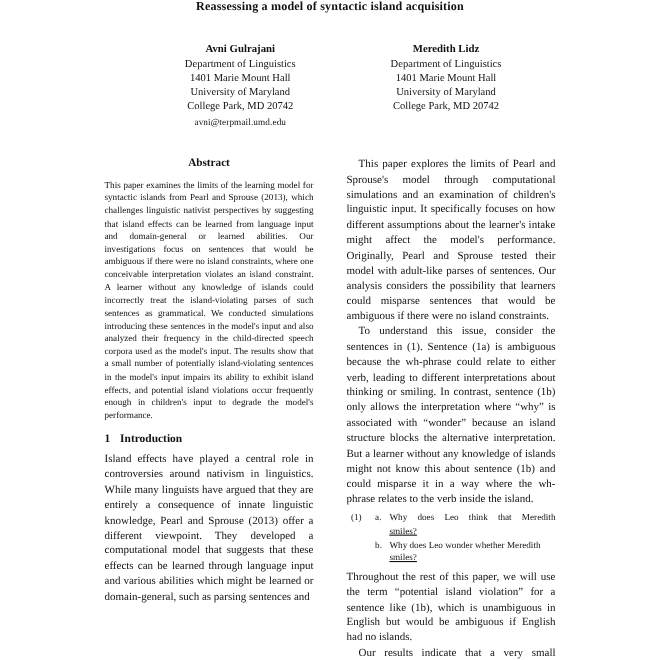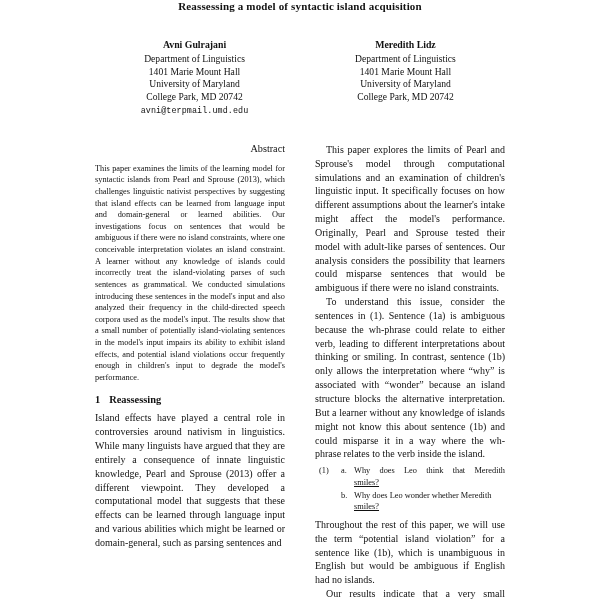--- a/index.html
+++ b/index.html
@@ -25,57 +25,57 @@
   .paper-title {
     text-align: center;
     font-size: 11px;
     font-weight: bold;
     letter-spacing: 0.15px;
     margin: 0;
     line-height: 1.2;
   }
   .authors {
     display: flex;
-    justify-content: space-between;
+    justify-content: flex-end;
     margin-top: 26px;
     padding: 0 6px;
   }
   .author-block {
     width: 47%;
     text-align: center;
     line-height: 1.32;
     font-size: 9.6px;
   }
   .author-name {
     font-weight: bold;
     font-size: 9.8px;
     display: block;
     margin-bottom: 1px;
   }
   .author-line {
     display: block;
   }
   .author-email {
     display: block;
-    font-family: Liberation Mono, monospace;
+    font-family: Liberation Serif, serif;
     font-size: 8.4px;
     margin-top: 2px;
     letter-spacing: 0.1px;
   }
   .columns {
     display: flex;
     justify-content: space-between;
     margin-top: 26px;
   }
   .col {
     width: 190px;
   }
   .section-head-centered {
-    text-align: right;
-    font-weight: normal;
+    text-align: center;
+    font-weight: bold;
     font-size: 10.2px;
     margin: 0 0 9px 0;
   }
   .section-head {
     font-weight: bold;
     font-size: 10.4px;
     margin: 11px 0 6px 0;
     display: flex;
     gap: 9px;
   }
@@ -159,21 +159,21 @@
   </div>
 
   <div class="columns">
 
     <div class="col">
       <div class="section-head-centered">Abstract</div>
       <p class="body abstract-body">This paper examines the limits of the learning model for syntactic islands from Pearl and Sprouse (2013), which challenges linguistic nativist perspectives by suggesting that island effects can be learned from language input and domain-general or learned abilities. Our investigations focus on sentences that would be ambiguous if there were no island constraints, where one conceivable interpretation violates an island constraint. A learner without any knowledge of islands could incorrectly treat the island-violating parses of such sentences as grammatical. We conducted simulations introducing these sentences in the model's input and also analyzed their frequency in the child-directed speech corpora used as the model's input. The results show that a small number of potentially island-violating sentences in the model's input impairs its ability to exhibit island effects, and potential island violations occur frequently enough in children's input to degrade the model's performance.</p>
 
       <div class="section-head">
         <span class="section-num">1</span>
-        <span>Reassessing</span>
+        <span>Introduction</span>
       </div>
       <p class="body">Island effects have played a central role in controversies around nativism in linguistics. While many linguists have argued that they are entirely a consequence of innate linguistic knowledge, Pearl and Sprouse (2013) offer a different viewpoint. They developed a computational model that suggests that these effects can be learned through language input and various abilities which might be learned or domain-general, such as parsing sentences and</p>
     </div>
 
     <div class="col">
       <p class="body" style="text-indent:11px">This paper explores the limits of Pearl and Sprouse's model through computational simulations and an examination of children's linguistic input. It specifically focuses on how different assumptions about the learner's intake might affect the model's performance. Originally, Pearl and Sprouse tested their model with adult-like parses of sentences. Our analysis considers the possibility that learners could misparse sentences that would be ambiguous if there were no island constraints.</p>
       <p class="body">To understand this issue, consider the sentences in (1). Sentence (1a) is ambiguous because the wh-phrase could relate to either verb, leading to different interpretations about thinking or smiling. In contrast, sentence (1b) only allows the interpretation where “why” is associated with “wonder” because an island structure blocks the alternative interpretation. But a learner without any knowledge of islands might not know this about sentence (1b) and could misparse it in a way where the wh-phrase relates to the verb inside the island.</p>
 
       <div class="example-block">
         <div class="example-num">(1)</div>

